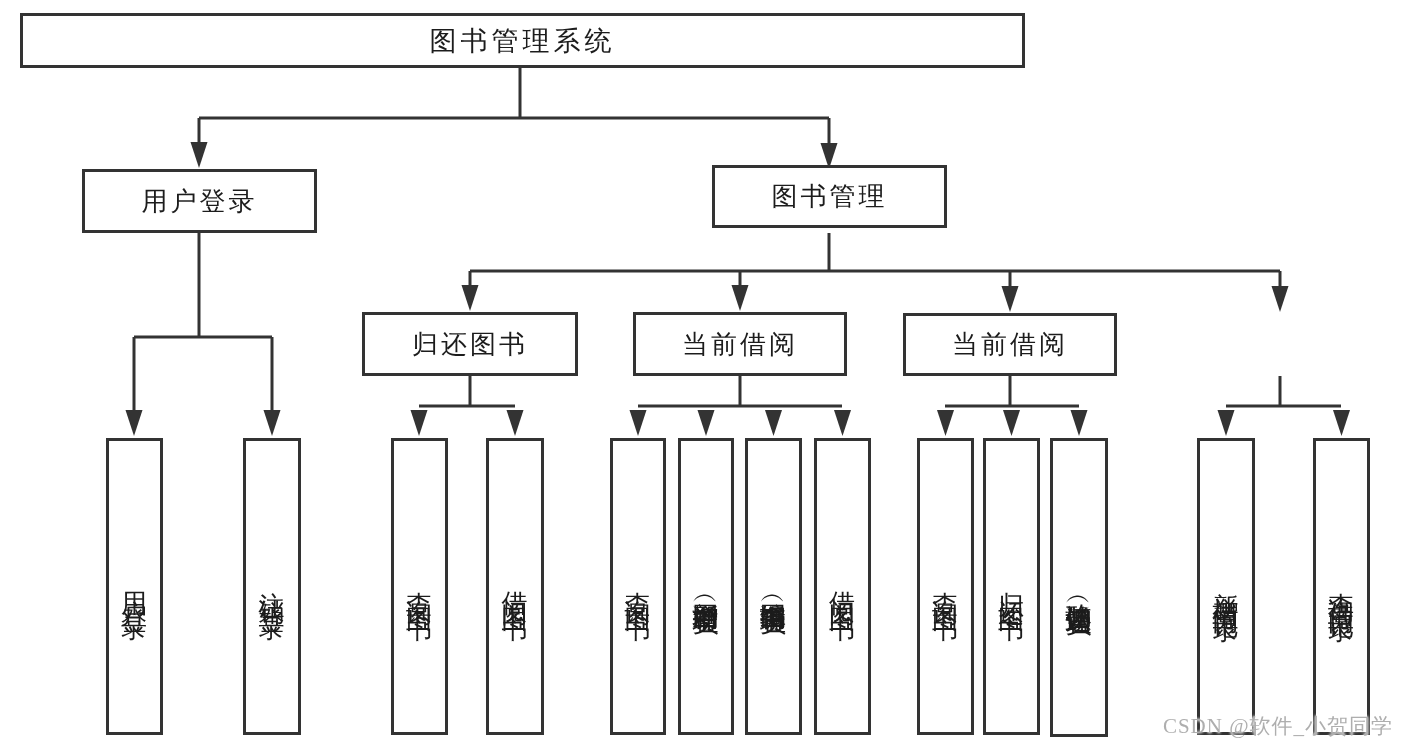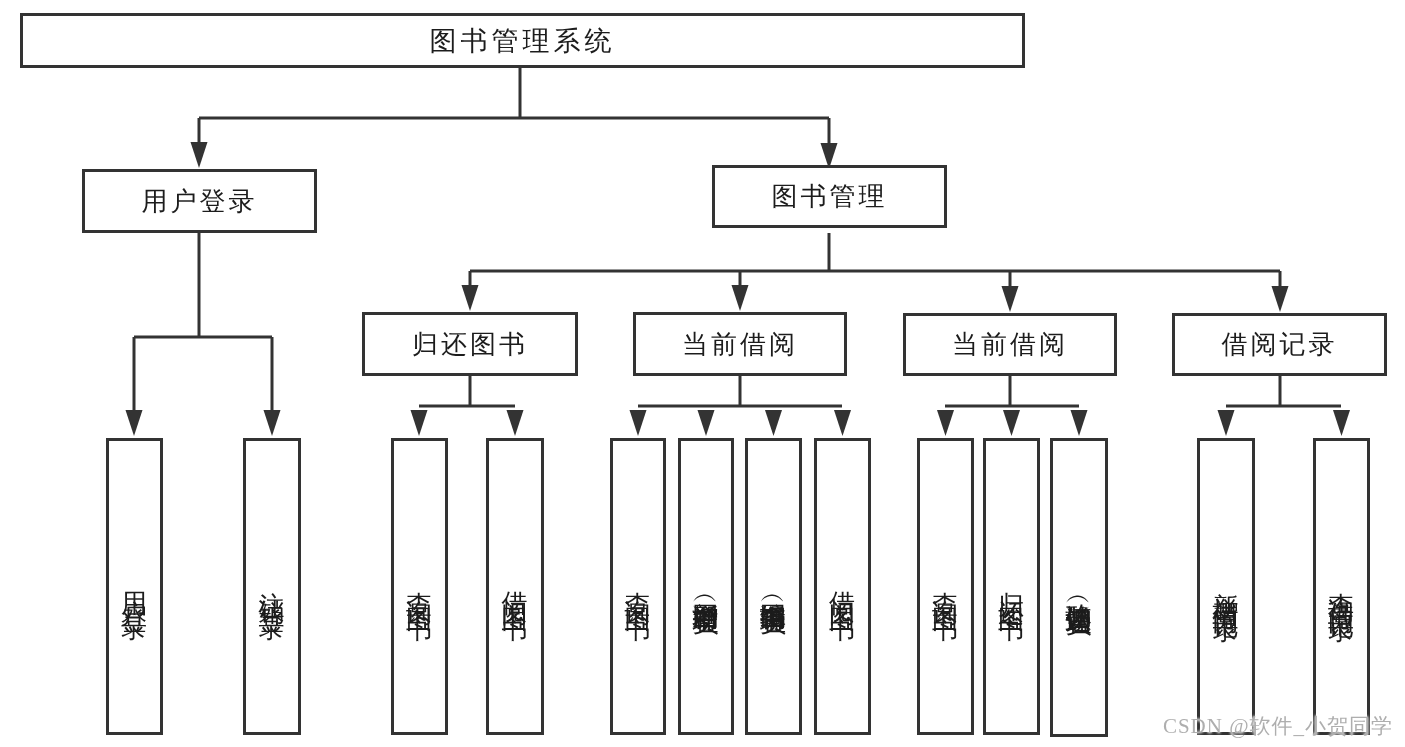--- a/index.html
+++ b/index.html
@@ -140,23 +140,20 @@
 
   <div class="box" style="left:362px; top:312px; width:216px; height:64px;">
     <span class="h-label">归还图书</span>
   </div>
   <div class="box" style="left:633px; top:312px; width:214px; height:64px;">
     <span class="h-label">当前借阅</span>
   </div>
   <div class="box" style="left:903px; top:313px; width:214px; height:63px;">
     <span class="h-label">当前借阅</span>
   </div>
-  <div class="box" style="left:1172px; top:313px; width:215px; height:63px;">
-    <span class="h-label">借阅记录</span>
-  </div>
 
   <div class="box" style="left:106px; top:438px; width:57px; height:297px;">
     <span class="leaf-label ls-4">用户登录</span>
   </div>
   <div class="box" style="left:243px; top:438px; width:58px; height:297px;">
     <span class="leaf-label ls-4">注销登录</span>
   </div>
 
   <div class="box" style="left:391px; top:438px; width:57px; height:297px;">
     <span class="leaf-label ls-4">查询图书</span>

